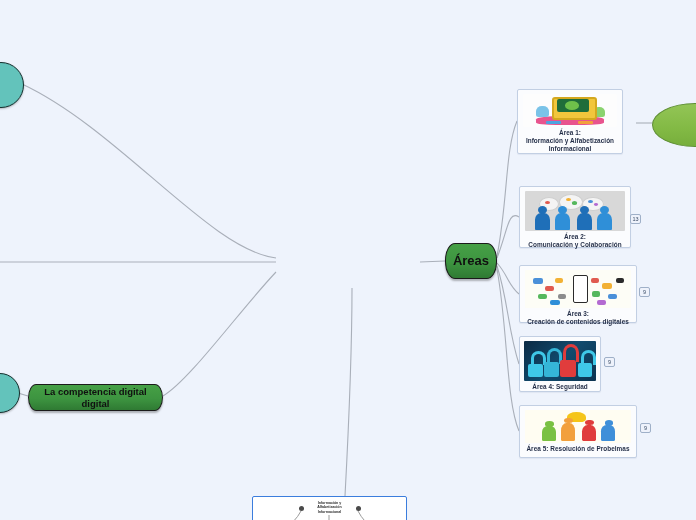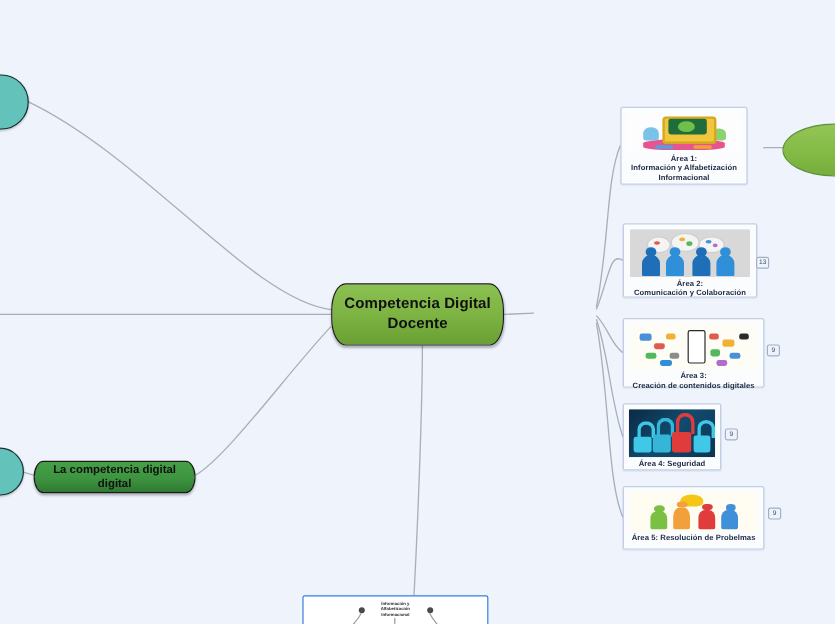--- a/index.html
+++ b/index.html
@@ -248,27 +248,24 @@
       <path d="M497,266 C508,300 508,330 519,364"></path>
       <path d="M497,269 C508,330 506,400 519,431"></path>
 
       <path d="M636,123 L654,123"></path>
     </g>
   </svg>
 
   <div class="teal-circle" id="node-left-top"></div>
   <div class="teal-circle" id="node-left-lower"></div>
 
-  <div class="node pill" id="node-central">
-    <span>
-      <span>Competencia Digital</span><br>
-      <span>Docente</span>
-    </span>
-  </div>
-
+
+  <div class="node pill" id="node-areas">
+    <span>Áreas</span>
+  </div>
 
   <div class="node pill" id="node-implica">
     <span>La competencia digital digital</span>
   </div>
 
   <div class="node" id="node-right-edge">
     
   </div>
 
   <div class="card" id="card-a1">

